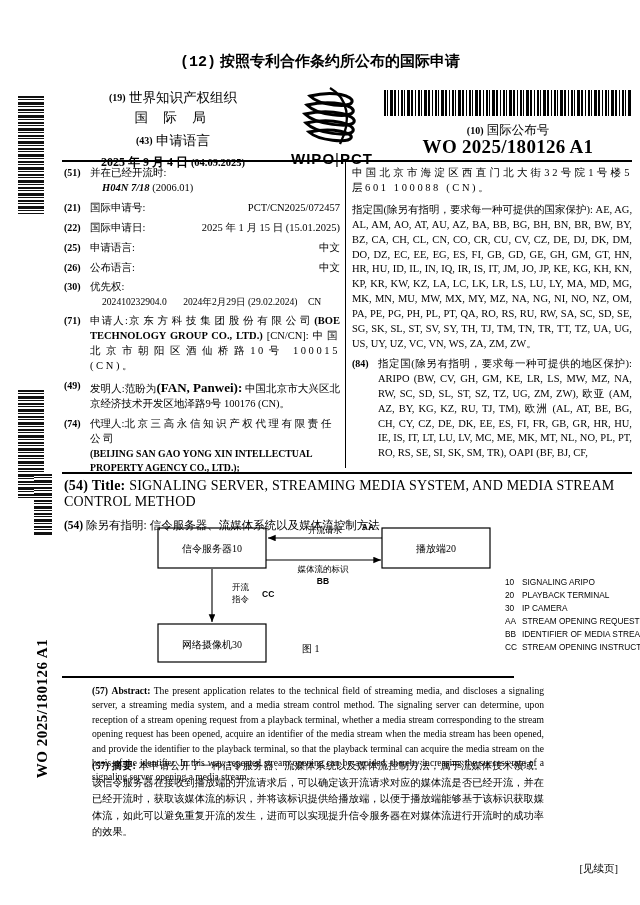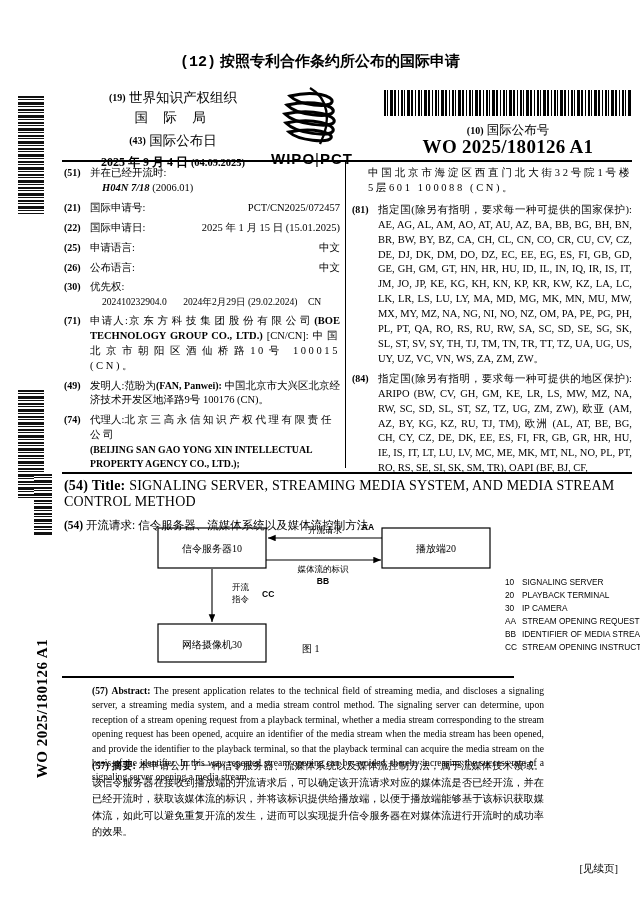--- a/index.html
+++ b/index.html
@@ -43,21 +43,21 @@
   .hdr-title .num{font-family:Liberation Mono, monospace;}
 
   .hdr-left{position:absolute;left:78px;top:88px;width:190px;text-align:center;}
   .hl-row{font-size:13.5px;line-height:1.45;}
   .hl-row .tag{font-size:10px;font-weight:bold;vertical-align:1px;}
   .hl-sp{letter-spacing:6px;}
   .hl-date{font-size:12px;font-weight:bold;margin-top:3px;white-space:nowrap;}
   .hl-date .par{font-size:10.5px;margin-top:31px;}
 
   
-  .logo{position:absolute;left:256px;top:86px;width:112px;text-align:center;}
+  .logo{position:absolute;left:276px;top:86px;width:112px;text-align:center;}
   .logo svg{display:block;margin:0 auto;}
   .logo-txt{font-family:"Liberation Sans",sans-serif;font-weight:bold;font-size:15px;letter-spacing:1px;margin-top:2px;}
   .logo-txt .bar{font-weight:normal;}
 
   
   .barcode{
     position:absolute;left:384px;top:90px;width:248px;height:26px;
     background:
       repeating-linear-gradient(to right,
         #000 0px,#000 2px,#fff 2px,#fff 3px,
@@ -135,21 +135,21 @@
   </div>
 
   <div class="hdr-left">
     <div class="hl-row">
       <span class="tag">(19)</span>
       <span>世界知识产权组织</span>
     </div>
     <div class="hl-row hl-sp">国 际 局</div>
     <div class="hl-row" style="margin-top:4px;">
       <span class="tag">(43)</span>
-      <span>国际公布日</span>
+      <span>申请语言</span>
     </div>
     <div class="hl-date">
       <span>2025 年 9 月 4 日</span>
       <span class="par">(04.09.2025)</span>
     </div>
   </div>
 
   <div class="logo">
     <svg width="84" height="62" viewBox="0 0 84 62">
       <g fill="none" stroke="#000" stroke-width="3">
@@ -238,41 +238,40 @@
       <div class="body just">
         <span>申请人:</span><span class="spread">京东方科技集团股份有限公司</span><span class="b">(BOE TECHNOLOGY GROUP CO., LTD.)</span>
         <span>[CN/CN]:</span>
         <span class="spread">中国北京市朝阳区酒仙桥路10号 100015 (CN)。</span>
       </div>
     </div>
 
     <div class="fld">
       <div class="code">(49)</div>
       <div class="body just">
-        <span>发明人:</span><span>范盼为</span><span class="b" style="font-size:10px;">(FAN, Panwei):</span>
+        <span>发明人:</span><span>范盼为</span><span class="b" style="font-size:13px;">(FAN, Panwei):</span>
         <span>中国北京市大兴区北京经济技术开发区地泽路9号 100176 (CN)。</span>
       </div>
     </div>
 
     <div class="fld">
       <div class="code">(74)</div>
       <div class="body">
         <div><span>代理人:</span><span class="spread">北京三高永信知识产权代理有限责任公司</span></div>
         <div class="b" style="font-size:9.8px;">(BEIJING SAN GAO YONG XIN INTELLECTUAL PROPERTY AGENCY CO., LTD.);</div>
       </div>
     </div>
 
   </div>
 
   <div class="col colR">
 
-    <div class="just spread" style="margin-bottom:7px;margin-left:16px;">中国北京市海淀区西直门北大街32号院1号楼5层601 100088 (CN)。</div>
-
-    <div class="fld">
-      <div class="code">(81)</div>
+    <div class="just spread" style="margin-bottom:7px;">中国北京市海淀区西直门北大街32号院1号楼5层601 100088 (CN)。</div>
+
+    <div class="fld">
       <div class="body just">
         <span>指定国(除另有指明，要求每一种可提供的国家保护):</span>
         <span>AE, AG, AL, AM, AO, AT, AU, AZ, BA, BB, BG, BH, BN, BR, BW, BY, BZ, CA, CH, CL, CN, CO, CR, CU, CV, CZ, DE, DJ, DK, DM, DO, DZ, EC, EE, EG, ES, FI, GB, GD, GE, GH, GM, GT, HN, HR, HU, ID, IL, IN, IQ, IR, IS, IT, JM, JO, JP, KE, KG, KH, KN, KP, KR, KW, KZ, LA, LC, LK, LR, LS, LU, LY, MA, MD, MG, MK, MN, MU, MW, MX, MY, MZ, NA, NG, NI, NO, NZ, OM, PA, PE, PG, PH, PL, PT, QA, RO, RS, RU, RW, SA, SC, SD, SE, SG, SK, SL, ST, SV, SY, TH, TJ, TM, TN, TR, TT, TZ, UA, UG, US, UY, UZ, VC, VN, WS, ZA, ZM, ZW。</span>
       </div>
     </div>
 
     <div class="fld">
       <div class="code">(84)</div>
       <div class="body just">
         <span>指定国(除另有指明，要求每一种可提供的地区保护):</span>
@@ -283,21 +282,21 @@
   </div>
 
   <div class="titleblk">
     <div class="line t-en">
       <span class="code">(54)</span>
       <span class="key">Title:</span>
       <span>SIGNALING SERVER, STREAMING MEDIA SYSTEM, AND MEDIA STREAM CONTROL METHOD</span>
     </div>
     <div class="line t-cn">
       <span class="code">(54)</span>
-      <span>开流请求:</span>
+      <span>除另有指明:</span>
       <span>信令服务器、流媒体系统以及媒体流控制方法</span>
     </div>
   </div>
 
   <div class="fig">
     <svg width="420" height="152" viewBox="0 0 420 152">
       <defs>
         <marker id="ah" markerWidth="8" markerHeight="8" refX="7" refY="3" orient="auto">
           <path d="M0,0 L7,3 L0,6 z" fill="#000"></path>
         </marker>
@@ -322,21 +321,21 @@
 
       <line x1="62" y1="57" x2="62" y2="110" stroke="#000" stroke-width="1.1" marker-end="url(#ah)"></line>
       <text x="82" y="78" font-family="'Liberation Serif',serif" font-size="8.5">开流</text>
       <text x="82" y="90" font-family="'Liberation Serif',serif" font-size="8.5">指令</text>
       <text x="112" y="85" font-family="'Liberation Sans',sans-serif" font-size="8.5" font-weight="bold">CC</text>
 
       <text x="152" y="140" font-family="'Liberation Serif',serif" font-size="10">图 1</text>
     </svg>
 
     <div class="legend">
-      <div><span class="k">10</span><span>SIGNALING SERVER</span></div>
+      <div><span class="k">10</span><span>SIGNALING ARIPO</span></div>
       <div><span class="k">20</span><span>PLAYBACK TERMINAL</span></div>
       <div><span class="k">30</span><span>IP CAMERA</span></div>
       <div><span class="k">AA</span><span>STREAM OPENING REQUEST</span></div>
       <div><span class="k">BB</span><span>IDENTIFIER OF MEDIA STREAM</span></div>
       <div><span class="k">CC</span><span>STREAM OPENING INSTRUCTION</span></div>
     </div>
   </div>
 
   <div class="abs abs-en">
     <span class="code">(57)</span>

